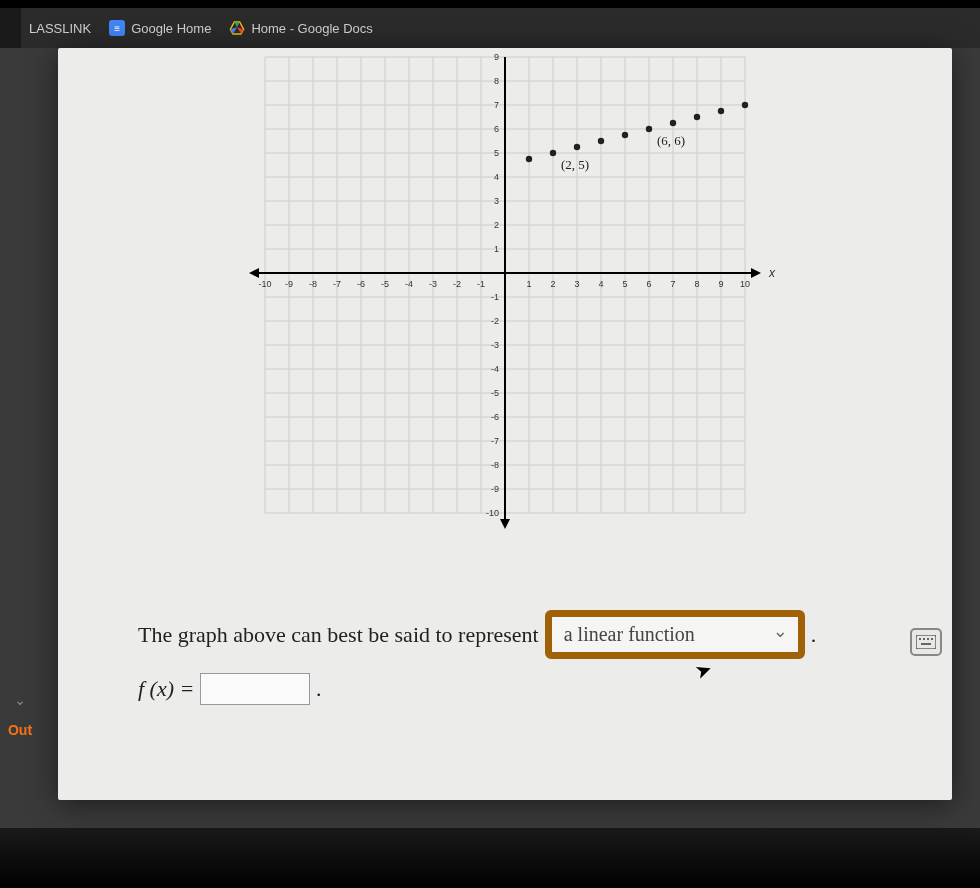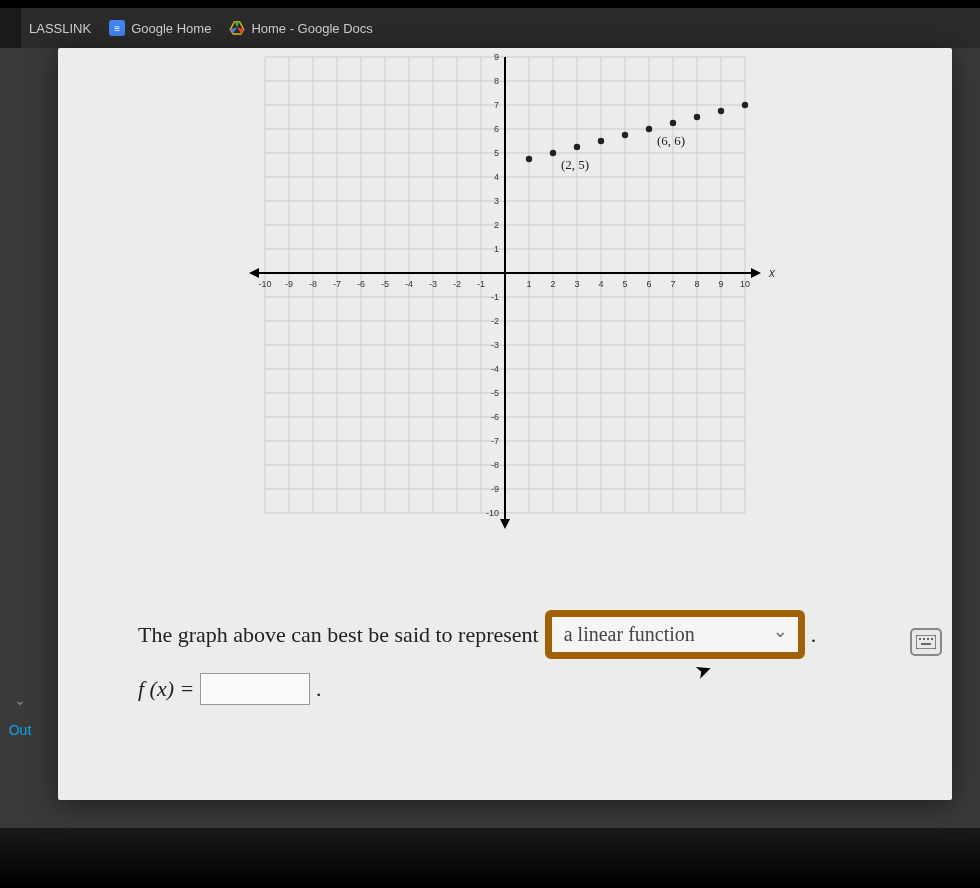--- a/index.html
+++ b/index.html
@@ -43,22 +43,23 @@
     justify-content: flex-end;
     padding-bottom: 90px;
     align-items: center;
     gap: 14px;
   }
   .rail-chevron {
     color: #888;
     font-size: 14px;
   }
   .rail-out {
-    color: #0ea5e9;
+    color: #f97316;
     font-size: 14px;
+    font-weight: bold;
   }
 
   .paper {
     background: #ececea;
     flex: 1;
     margin: 0 0 0 30px;
     border-radius: 2px;
     box-shadow: 0 4px 30px rgba(0,0,0,0.5);
     display: flex;
     flex-direction: column;

